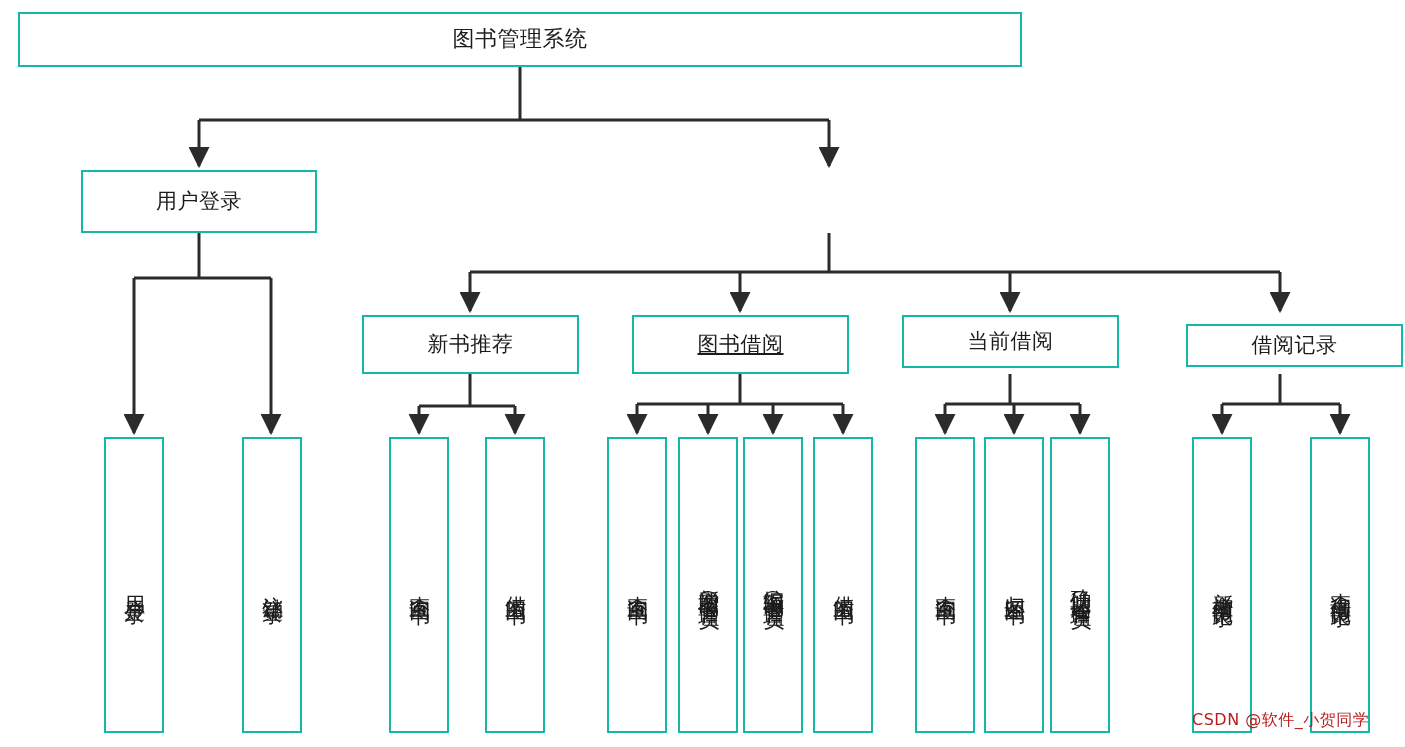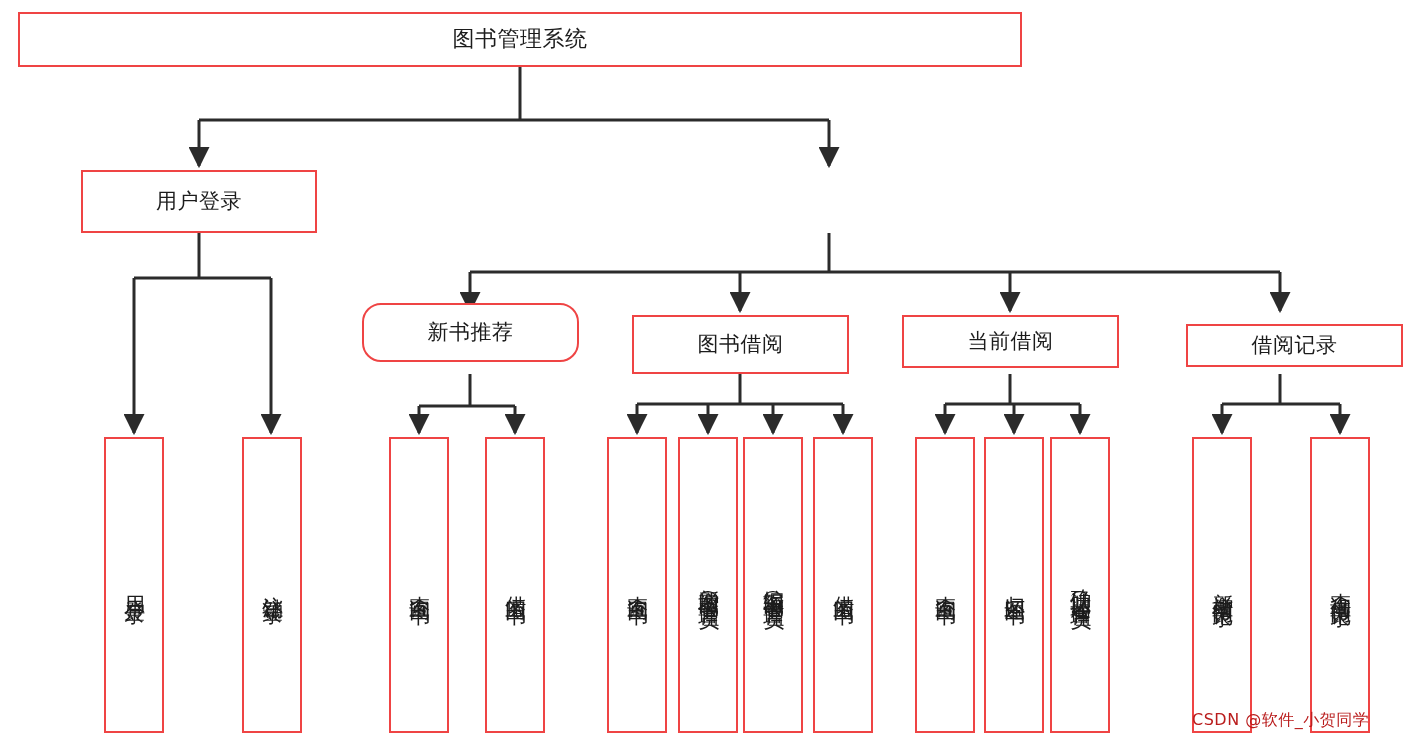--- a/index.html
+++ b/index.html
@@ -21,21 +21,21 @@
     position: absolute;
     left: 0;
     top: 0;
     width: 1405px;
     height: 747px;
     pointer-events: none;
   }
   .node {
     position: absolute;
     box-sizing: border-box;
-    border: 2px solid #ef4444;
+    border: 2px solid #14b8a6;
     background: #ffffff;
     display: flex;
     align-items: center;
     justify-content: center;
     color: #1c1c1c;
     line-height: 1.12;
     text-align: center;
   }
   .node-h {
     font-size: 21px;
@@ -126,24 +126,24 @@
   </svg>
 
   <div class="node node-h node-root" style="left:18px; top:12px; width:1004px; height:55px;">
     <span>图书管理系统</span>
   </div>
 
   <div class="node node-h" style="left:81px; top:170px; width:236px; height:63px;">
     <span>用户登录</span>
   </div>
 
-  <div class="node node-h" style="left:362px; top:303px; width:217px; height:59px;border-radius:19px;">
+  <div class="node node-h" style="left:362px; top:315px; width:217px; height:59px;">
     <span>新书推荐</span>
   </div>
-  <div class="node node-h" style="left:632px; top:315px; width:217px; height:59px;">
+  <div class="node node-h" style="left:632px; top:315px; width:217px; height:59px;text-decoration:underline;">
     <span>图书借阅</span>
   </div>
   <div class="node node-h" style="left:902px; top:315px; width:217px; height:53px;">
     <span>当前借阅</span>
   </div>
   <div class="node node-h" style="left:1172px; top:324px; width:217px; height:43px;margin-left:14px;">
     <span>借阅记录</span>
   </div>
 
   <div class="node node-v" style="left:104px; top:437px; width:60px; height:296px;">

